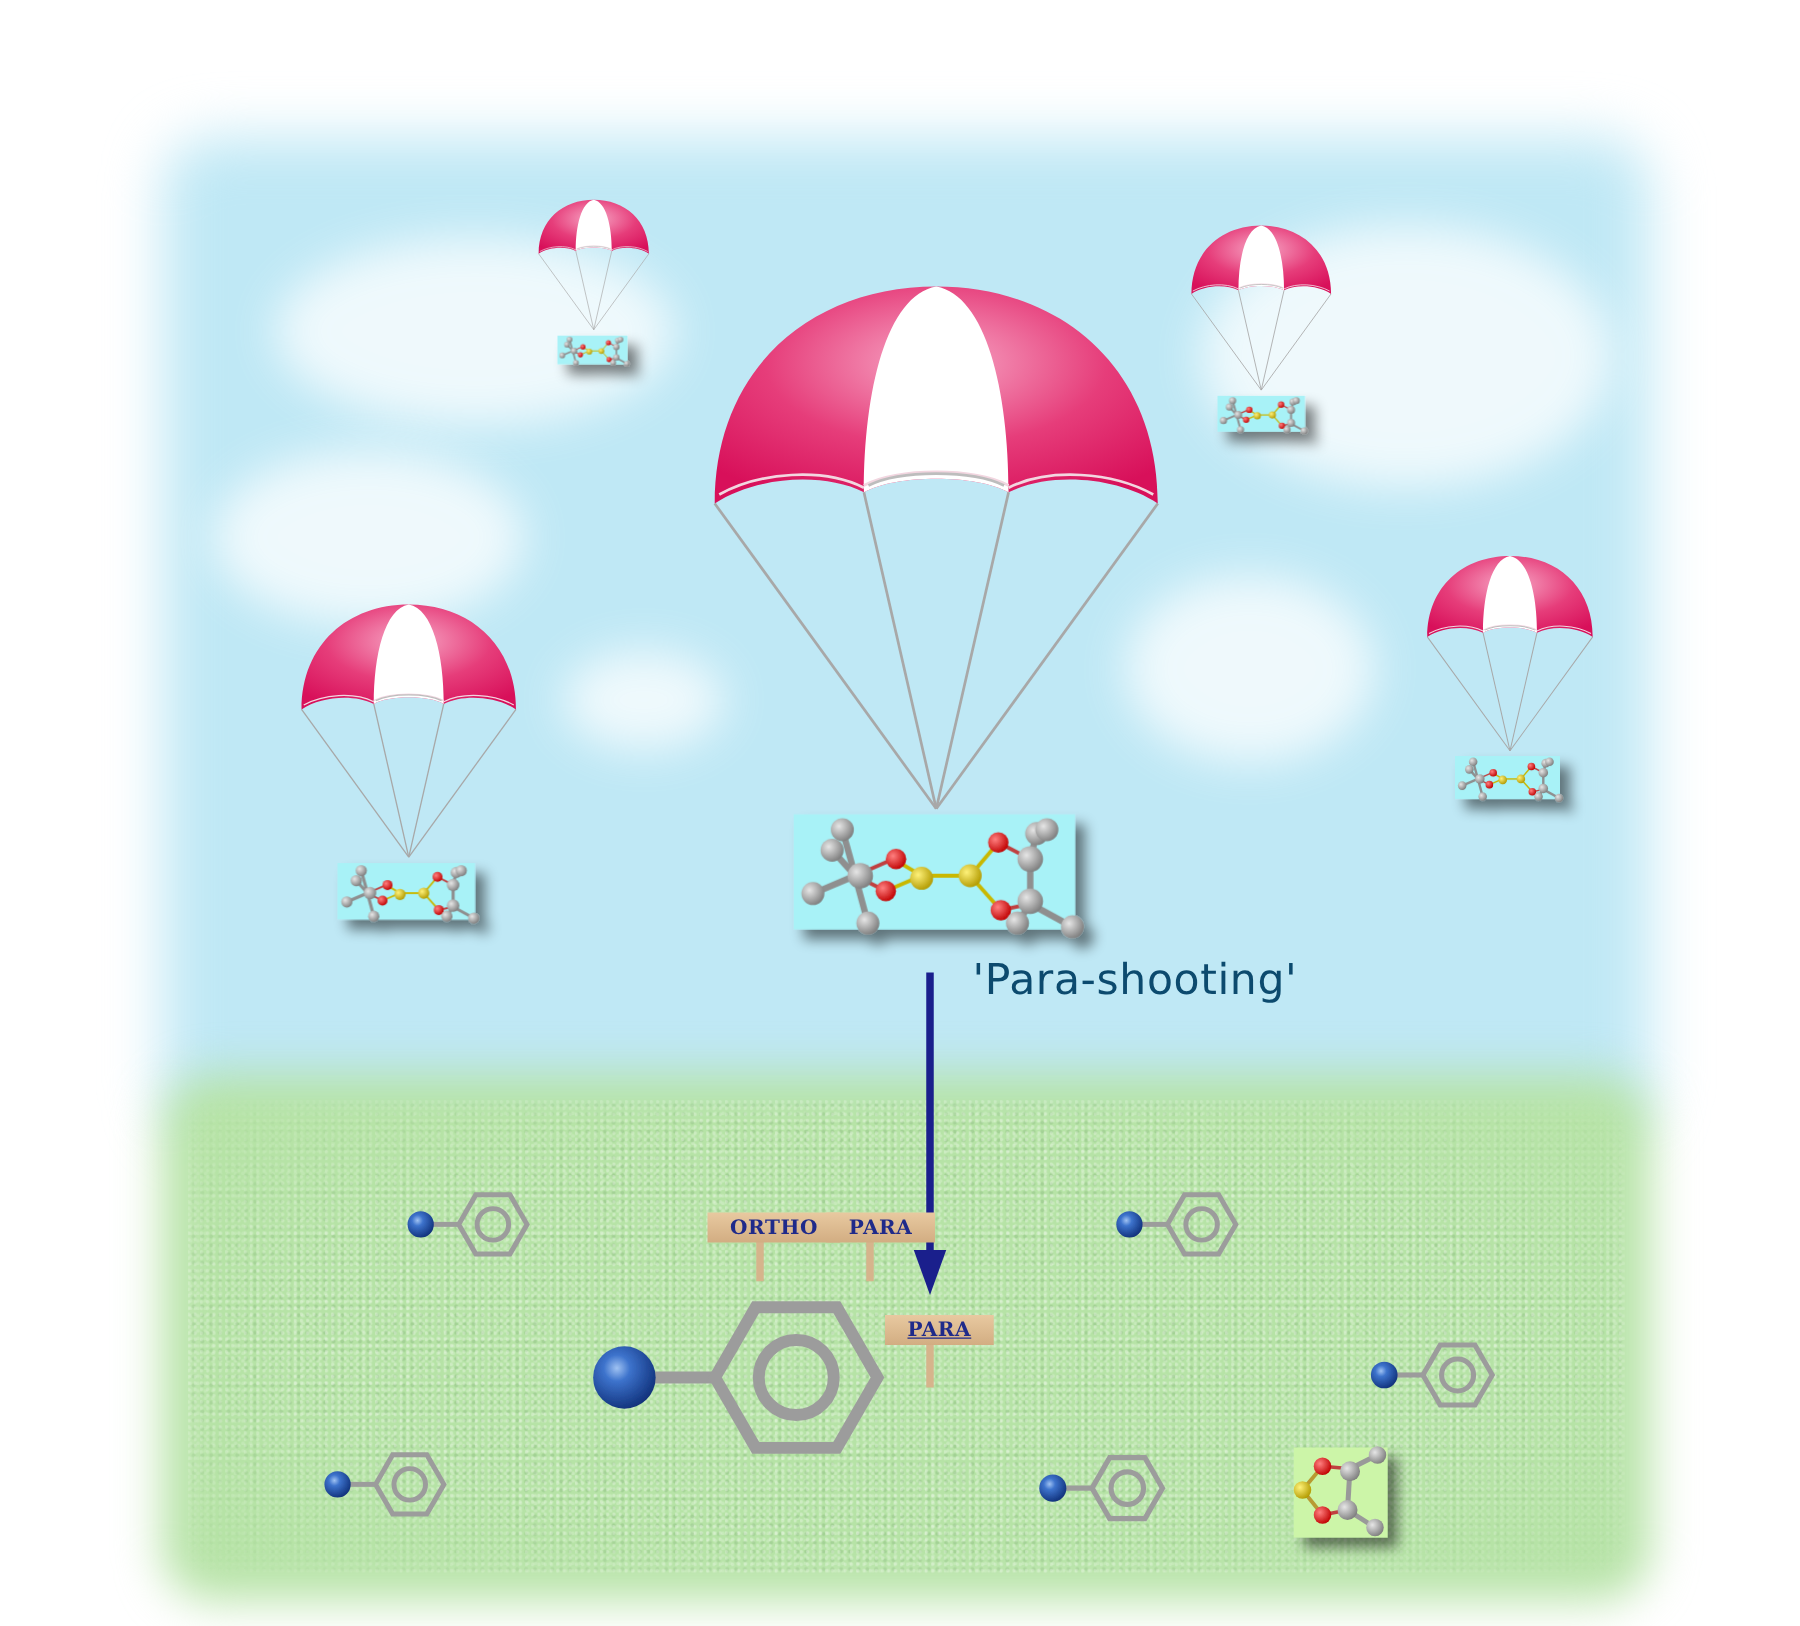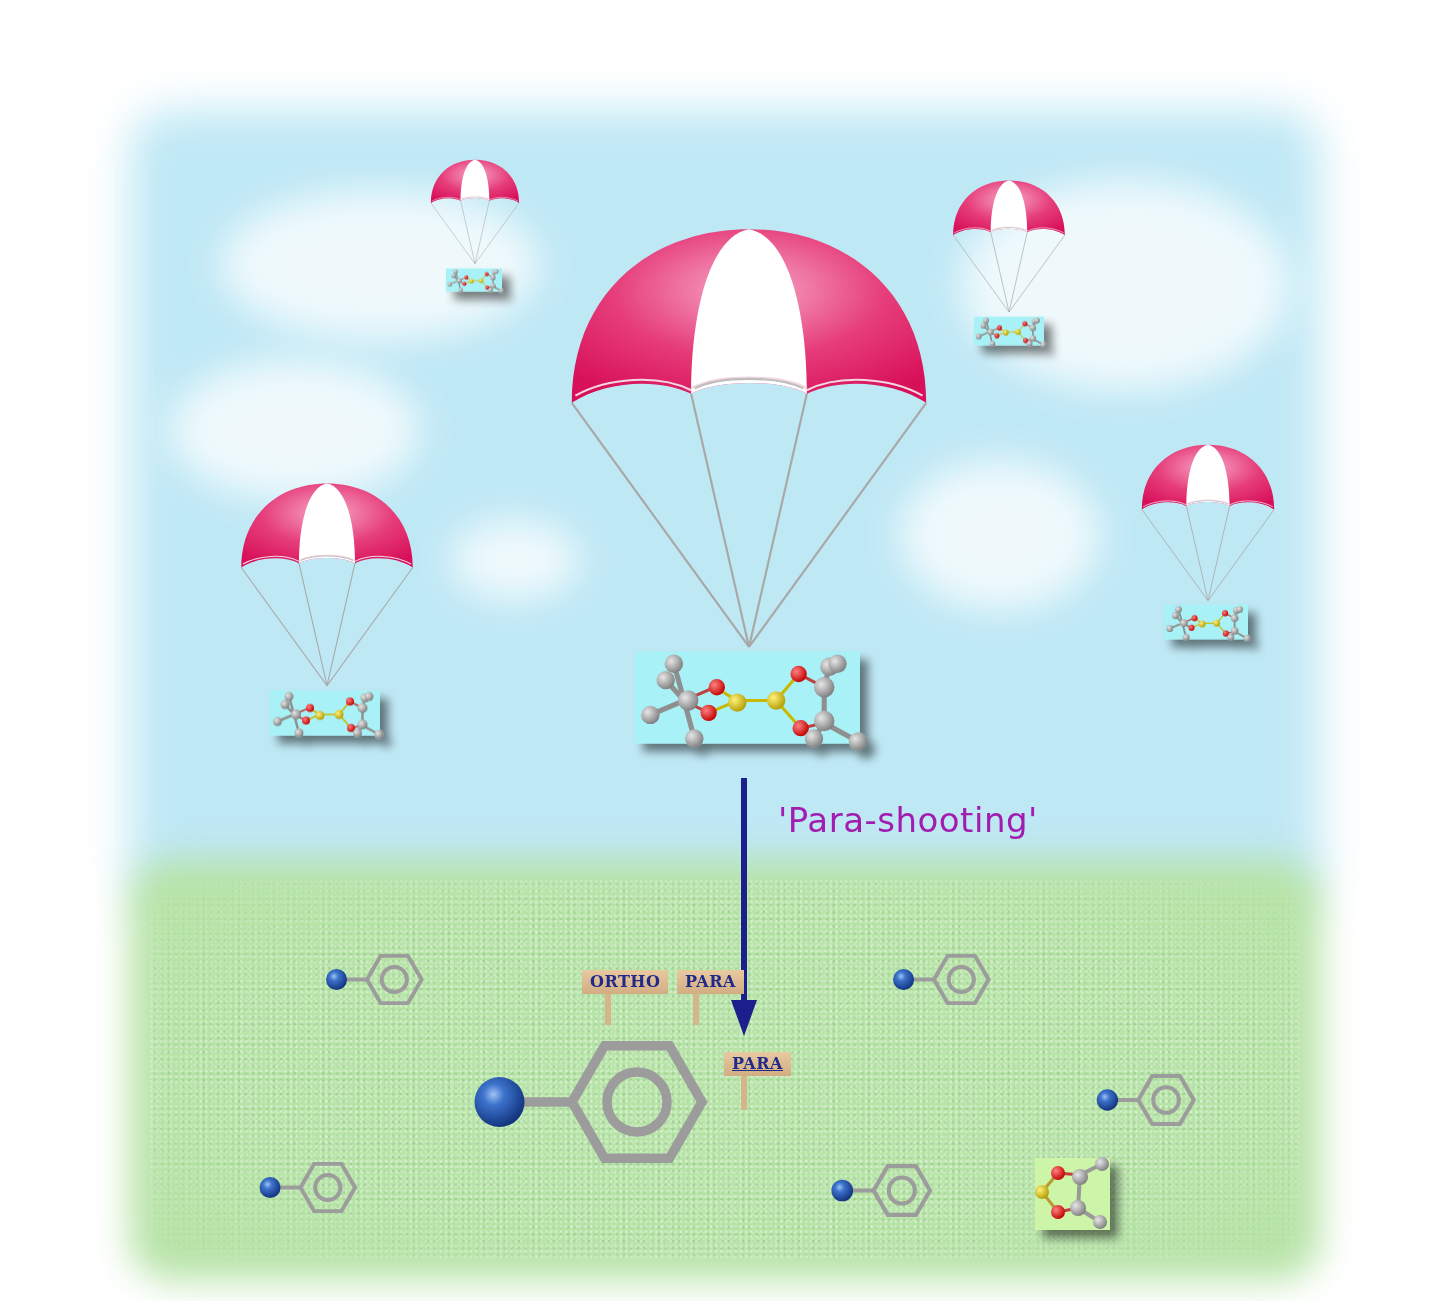--- a/index.html
+++ b/index.html
@@ -25,30 +25,29 @@
       radial-gradient(circle at 40% 80%, rgba(255,255,255,0.25) 1px, transparent 2px);
     background-size:5px 5px, 7px 7px, 6px 6px;
     filter:blur(0.5px);
     opacity:0.9;
     -webkit-mask-image: radial-gradient(ellipse at center, #000 60%, transparent 100%);
     mask-image: radial-gradient(ellipse at center, #000 60%, transparent 100%);
   }
   .cloud { position:absolute; background:#ffffff; border-radius:50%; filter:blur(18px); opacity:0.75; }
   svg { position:absolute; left:0; top:0; }
   .label-text {
-    position:absolute; left:778px; top:800px;
-    font-family:"DejaVu Sans", sans-serif; font-size:34px; color:#a21caf;
+    position:absolute; left:778px; top:764px;
+    font-family:"DejaVu Sans", sans-serif; font-size:34px; color:#0c4a6e;
     letter-spacing:0.5px;
   }
   .sign {
-    position:absolute; height:24px; line-height:24px; padding:0 8px;
+    position:absolute; height:24px; line-height:24px; padding:0 18px;
     background:linear-gradient(180deg,#e8c9a0,#d2ad82);
     color:#1f2a8a; font-family:"DejaVu Serif", serif; font-weight:bold; font-size:16px;
     letter-spacing:0.5px;
-    margin-left:16px;
   }
   .post { position:absolute; width:6px; background:#d6b48c; }
 </style>
 </head>
 <body>
 
 <div id="scene">
   <div class="sky"></div>
   <div class="cloud" style="left:220px;top:190px;width:320px;height:150px;"></div>
   <div class="cloud" style="left:170px;top:360px;width:250px;height:140px;"></div>

